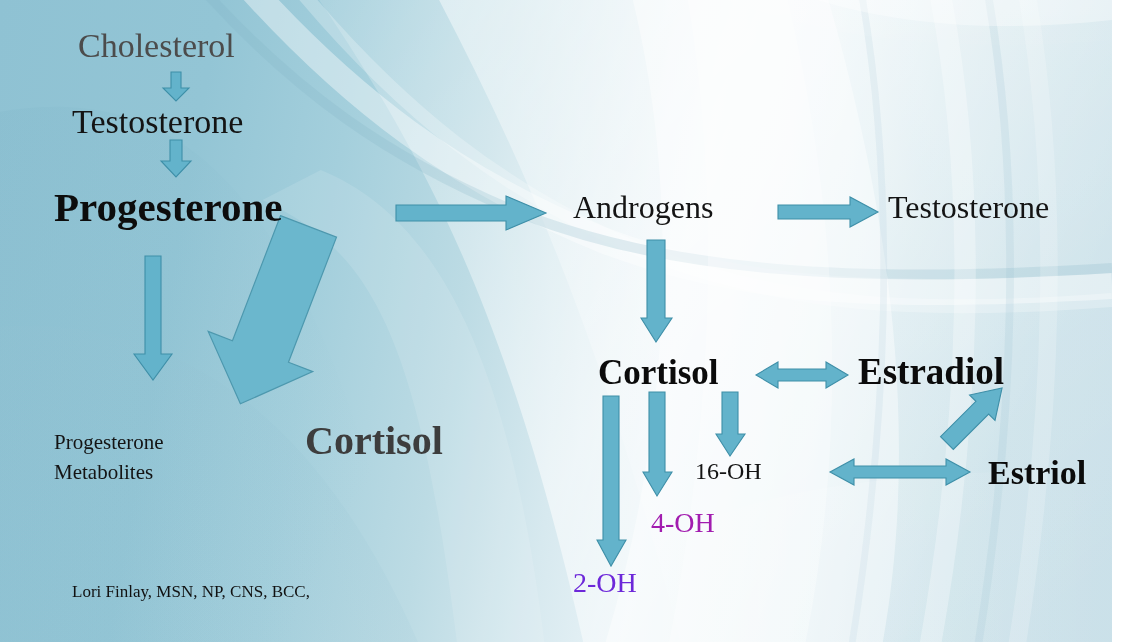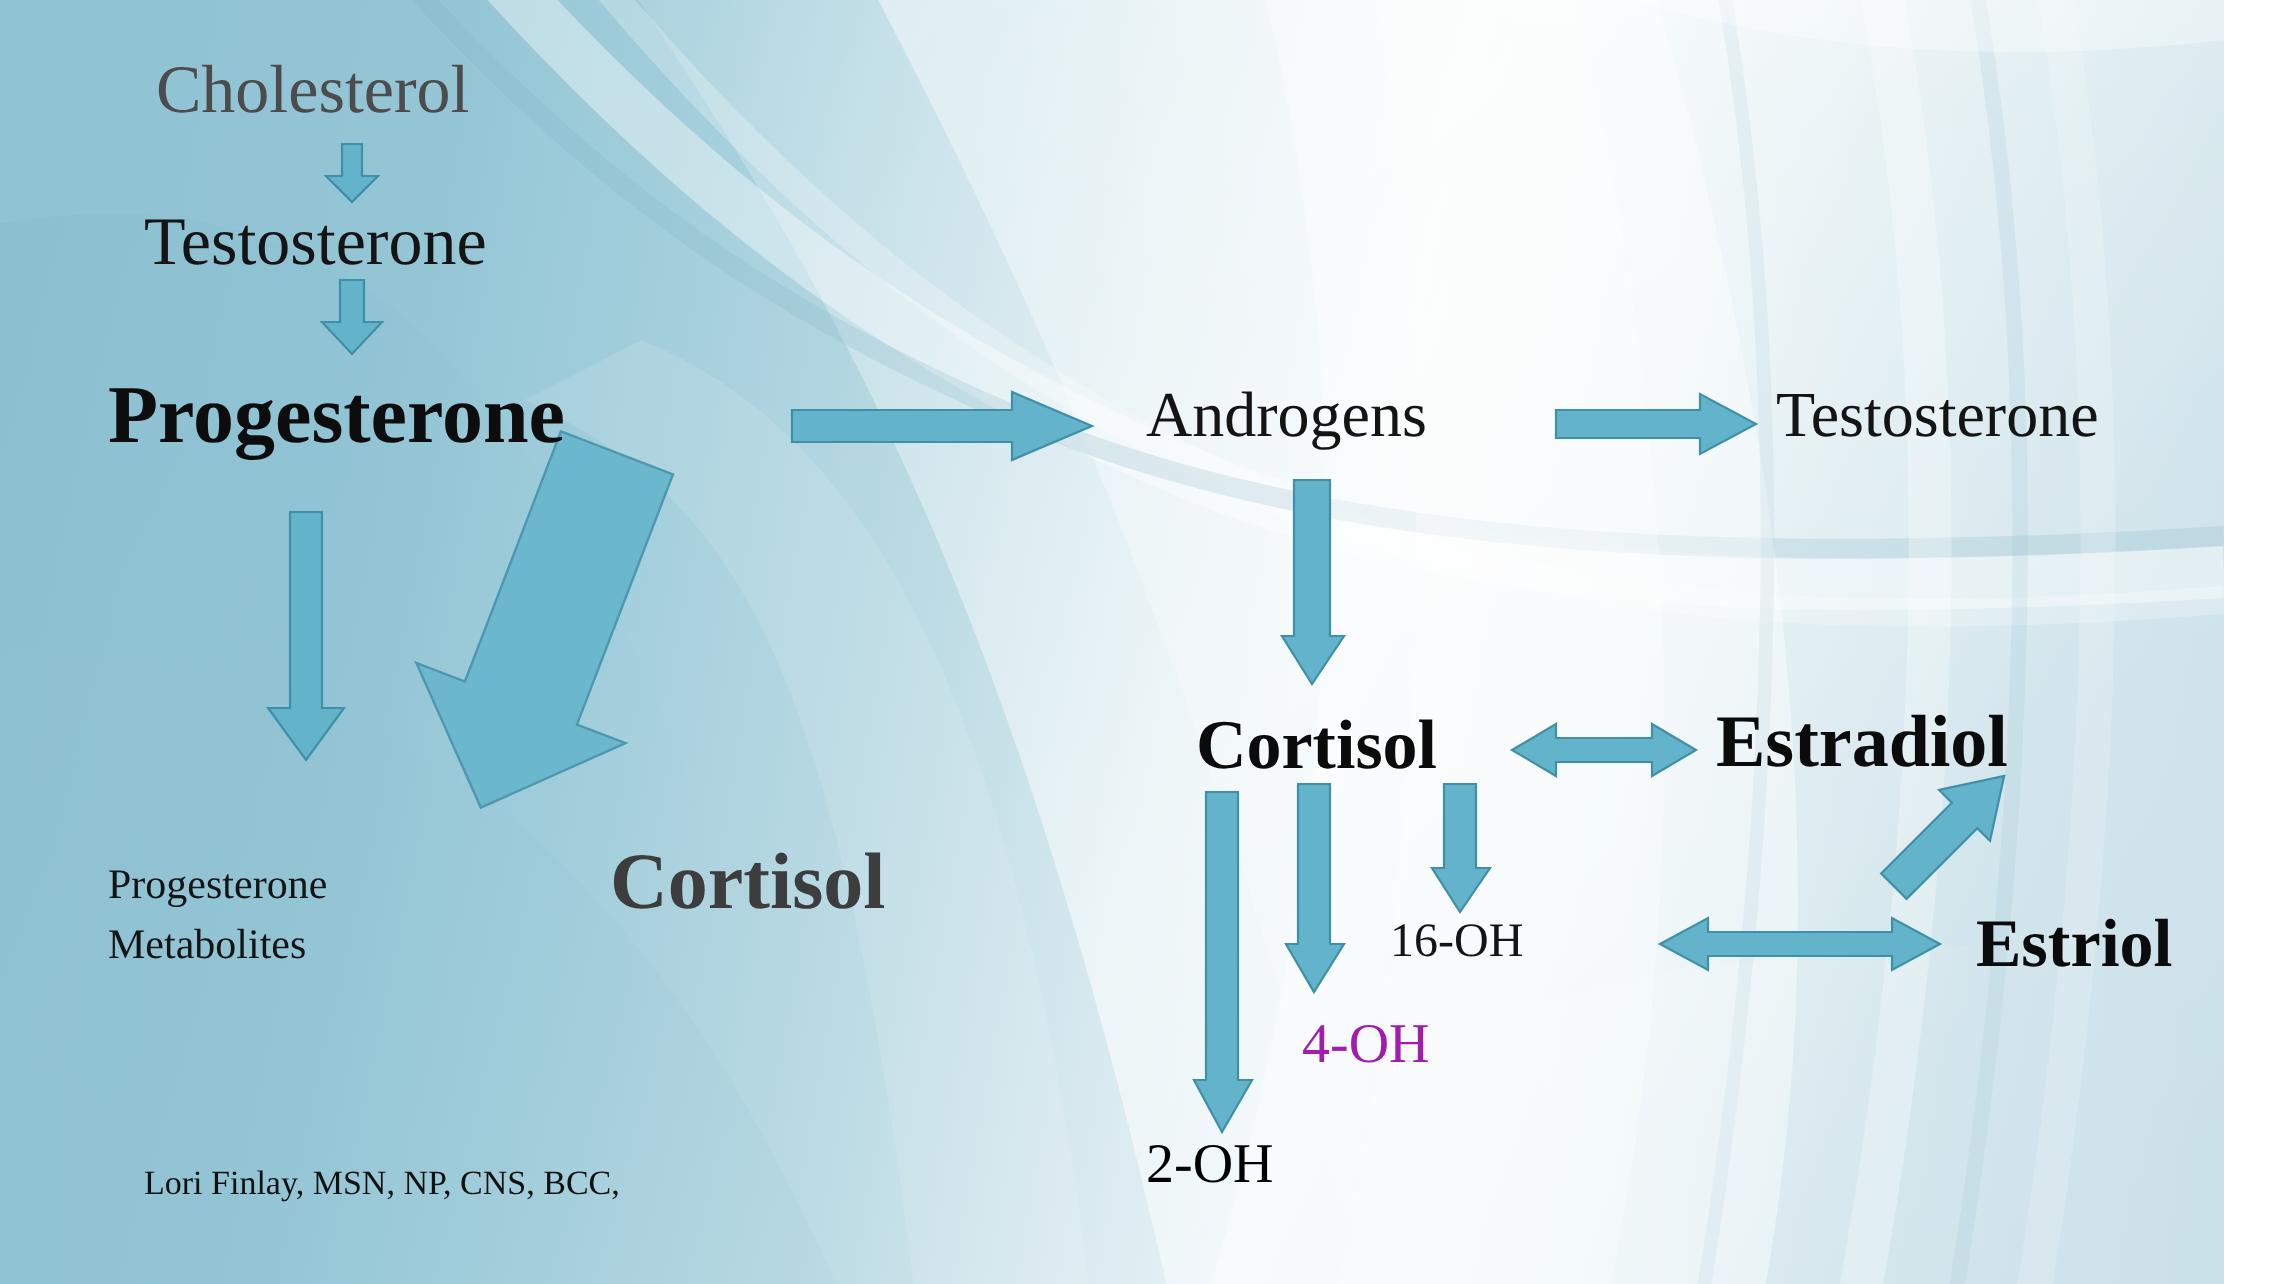--- a/index.html
+++ b/index.html
@@ -51,21 +51,21 @@
   .n-progesterone{ left: 54px;  top: 186px; font-size: 41px; font-weight: bold; color: #0d0d0d; }
   .n-prog-metab  { left: 54px;  top: 427px; font-size: 21px; color: #141414; line-height: 1.45; }
   .n-cortisol    { left: 305px; top: 420px; font-size: 40px; font-weight: bold; color: #3d3d3d; }
   .n-androgens   { left: 573px; top: 191px; font-size: 32px; color: #141414; }
   .n-testosterone{ left: 888px; top: 191px; font-size: 32px; color: #141414; }
   .n-estrone     { left: 598px; top: 355px; font-size: 35px; font-weight: bold; color: #0b0b0b; }
   .n-estradiol   { left: 858px; top: 353px; font-size: 37px; font-weight: bold; color: #0b0b0b; }
   .n-estriol     { left: 988px; top: 455px; font-size: 34px; font-weight: bold; color: #0b0b0b; }
   .n-oh16        { left: 695px; top: 459px; font-size: 24px; color: #141414; }
   .n-oh4         { left: 651px; top: 508px; font-size: 28px; color: #a21caf; }
-  .n-oh2         { left: 573px; top: 568px; font-size: 28px; color: #000000; }
+  .n-oh2         { left: 573px; top: 568px; font-size: 28px; color: #6d28d9; }
   .n-credit      { left: 40px;  top: 583px; font-size: 17px; color: #111111; margin-left: 32px; }
 
   
   .arrow { position: absolute; }
   .arrow svg { display:block; overflow: visible; }
   .arrow-shape {
     fill: #63b3cb;
     stroke: #3e8fa8;
     stroke-width: 1.1;
   }

